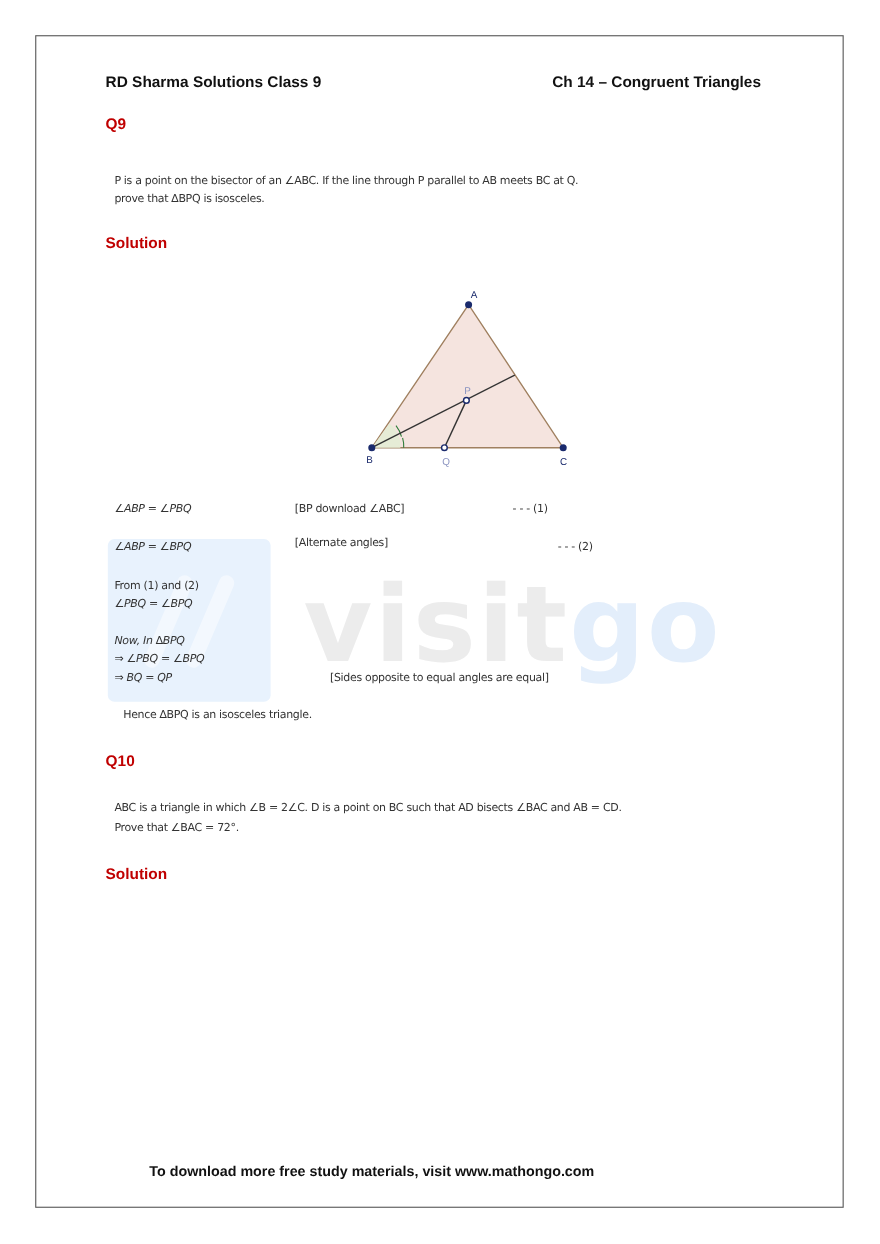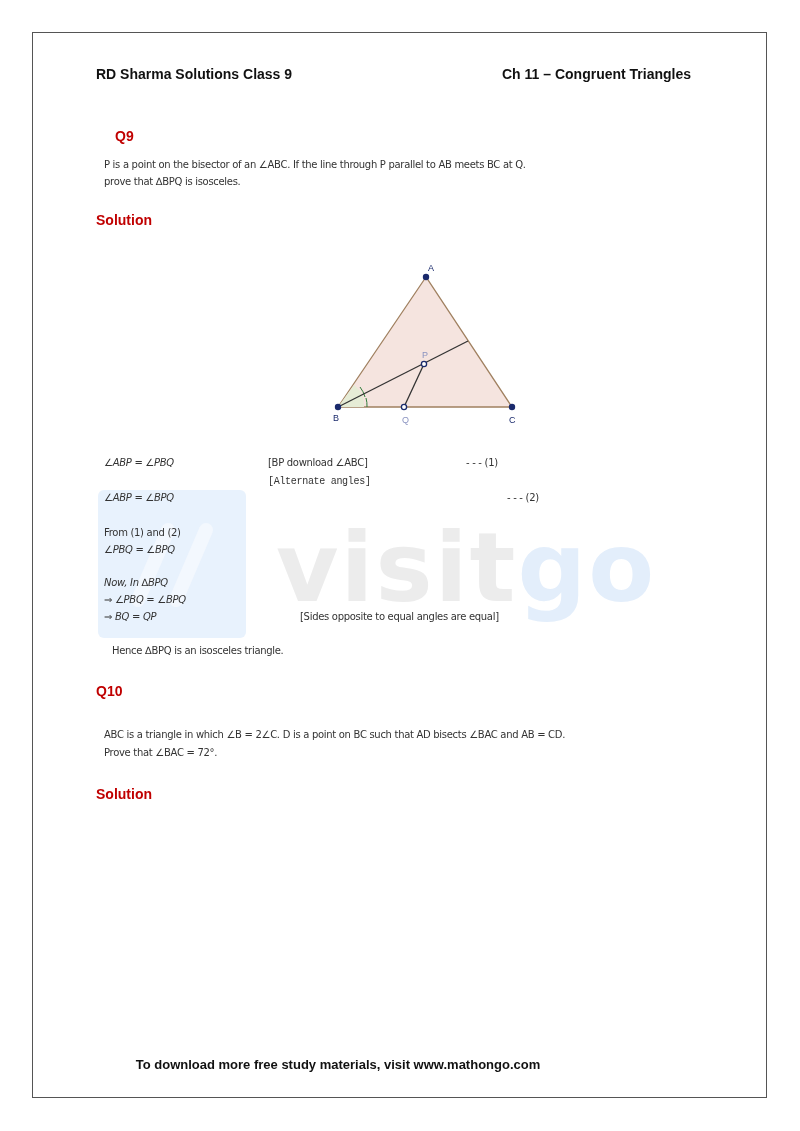--- a/index.html
+++ b/index.html
@@ -16,31 +16,31 @@
     .watermark-text .go { color: #e3eefb; }
     .footer { position: absolute; left: 0; width: 676px; top: 1057px; text-align: center; font-size: 13px; font-weight: bold; color: #111; }
     .diagram { position: absolute; left: 320px; top: 255px; }
   </style>
 </head>
 <body>
 
 <div class="page-frame"></div>
 
 <div class="header-left">RD Sharma Solutions Class 9</div>
-<div class="header-right">Ch 11 – Congruent Triangles</div>
+<div class="header-right">Ch 14 – Congruent Triangles</div>
 
 <div class="watermark-box">
   <svg width="148" height="148">
     <line x1="70" y1="40" x2="40" y2="110" stroke="#f3f8fe" stroke-width="14" stroke-linecap="round"></line>
     <line x1="108" y1="40" x2="78" y2="110" stroke="#f3f8fe" stroke-width="14" stroke-linecap="round"></line>
   </svg>
 </div>
 <div class="watermark-text"><span>visit</span><span class="go">go</span></div>
 
-<div class="qtitle" style="top:128px;margin-left:19px;">Q9</div>
+<div class="qtitle" style="top:104px;">Q9</div>
 <div class="para" style="top:156px;">P is a point on the bisector of an ∠ABC. If the line through P parallel to AB meets BC at Q.</div>
 <div class="para" style="top:173px;">prove that ∆BPQ is isosceles.</div>
 <div class="qtitle" style="top:212px;">Solution</div>
 
 <div class="diagram">
   <svg width="220" height="180" viewBox="0 0 220 180">
     <polygon points="106,22 18,152 192,152" fill="#f5e4df" stroke="#a08060" stroke-width="1.3"></polygon>
     <path d="M18,152 L44,152 A26,26 0 0 0 34,130 Z" fill="#e6ecd6" stroke="none"></path>
     <path d="M40,132 A28,28 0 0 1 45,142" fill="none" stroke="#2f7d3a" stroke-width="1"></path>
     <path d="M46,143 A28,28 0 0 1 47,152" fill="none" stroke="#2f7d3a" stroke-width="1"></path>
@@ -57,21 +57,21 @@
   <span style="position:absolute;left:189px;top:160px;font-size:9px;color:#1a2a6c;">C</span>
   <span style="position:absolute;left:102px;top:95px;font-size:9px;color:#8a93c0;">P</span>
   <span style="position:absolute;left:82px;top:160px;font-size:9px;color:#8a93c0;">Q</span>
 </div>
 
 <div class="stmt it" style="left:104px;top:457px;">∠ABP = ∠PBQ</div>
 <div class="stmt" style="left:268px;top:457px;">[BP download ∠ABC]</div>
 <div class="stmt" style="left:466px;top:457px;">- - - (1)</div>
 
 <div class="stmt it" style="left:104px;top:492px;">∠ABP = ∠BPQ</div>
-<div class="stmt" style="left:268px;top:476px;font-family:Liberation Mono, monospace;">[Alternate angles]</div>
+<div class="stmt" style="left:268px;top:488px;">[Alternate angles]</div>
 <div class="stmt" style="left:507px;top:492px;">- - - (2)</div>
 
 <div class="stmt" style="left:104px;top:527px;">From (1) and (2)</div>
 <div class="stmt it" style="left:104px;top:544px;">∠PBQ = ∠BPQ</div>
 
 <div class="stmt it" style="left:104px;top:577px;">Now, In ∆BPQ</div>
 <div class="stmt it" style="left:104px;top:594px;">⇒ ∠PBQ = ∠BPQ</div>
 <div class="stmt it" style="left:104px;top:611px;">⇒ BQ = QP</div>
 <div class="stmt" style="left:268px;top:611px;padding-left:32px;">[Sides opposite to equal angles are equal]</div>
 

